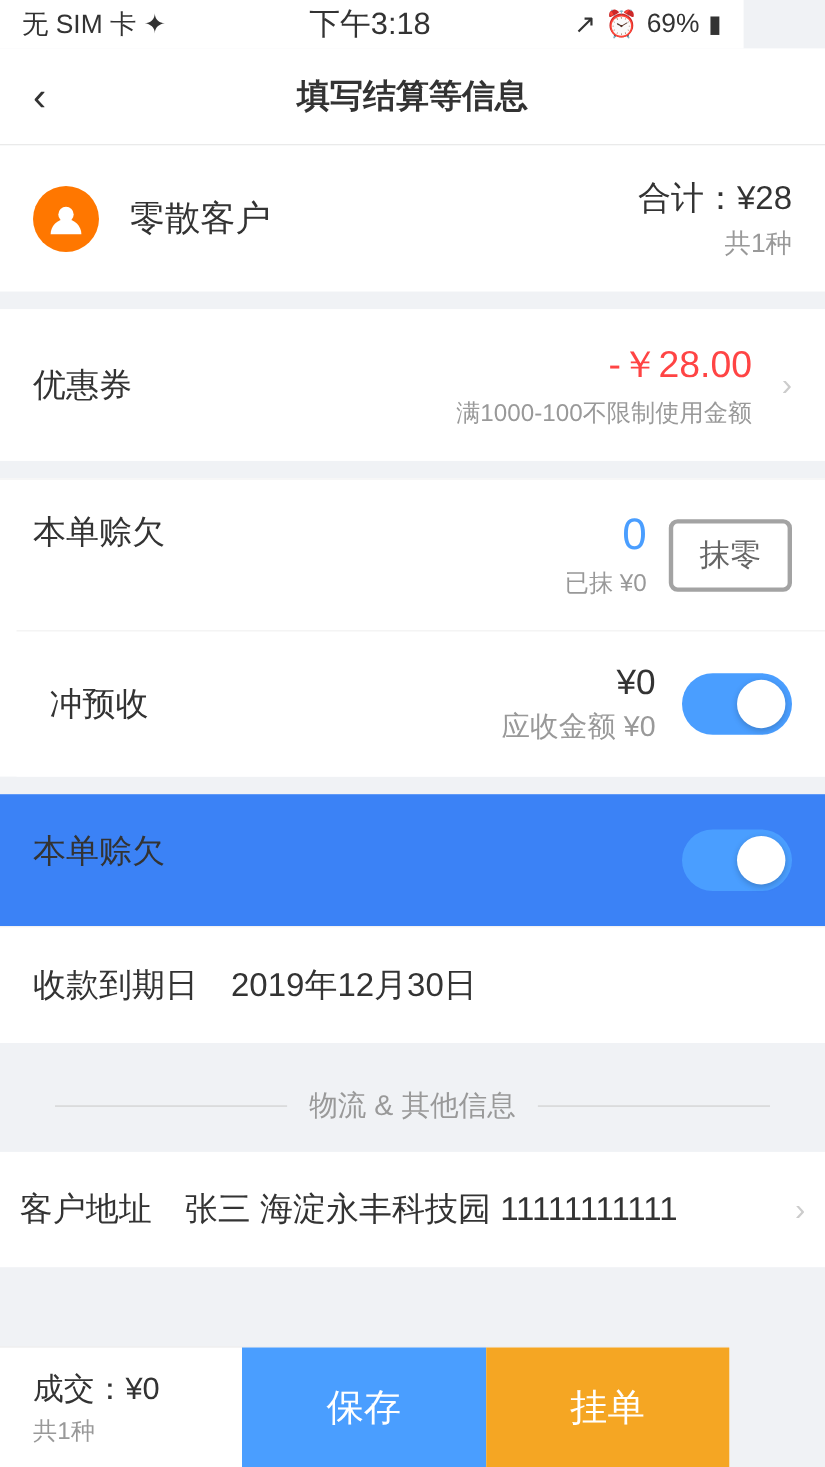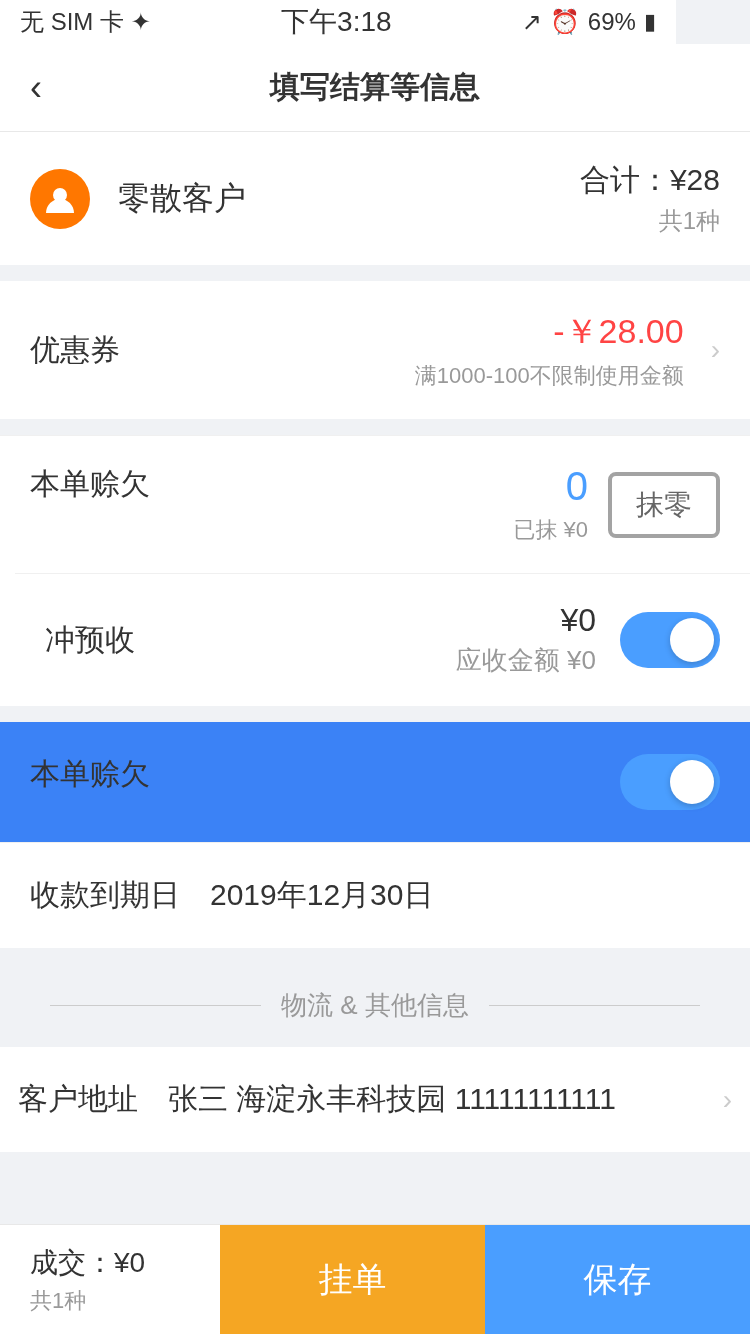--- a/index.html
+++ b/index.html
@@ -304,21 +304,21 @@
       font-size: 30px;
       color: #333;
       flex: 1;
     }
 
     
     .bottom-bar {
       position: fixed;
       bottom: 0;
       left: 0;
-      width: 750px;
+      width: 663px;
       height: 110px;
       background: #fff;
       display: flex;
       align-items: center;
       border-top: 1px solid #e8e8e8;
     }
     .bottom-info {
       flex: 0 0 auto;
       padding: 0 30px;
       min-width: 220px;
@@ -455,15 +455,15 @@
 
 </div>
 
 <div class="bottom-bar">
   <div class="bottom-info">
     <div class="bottom-deal">
       <span>成交：</span><span>¥0</span>
     </div>
     <div class="bottom-count">共1种</div>
   </div>
+  <div class="bottom-btn btn-save">保存</div>
   <div class="bottom-btn btn-hangsingle">挂单</div>
-  <div class="bottom-btn btn-save">保存</div>
 </div>
 
 </body></html>

